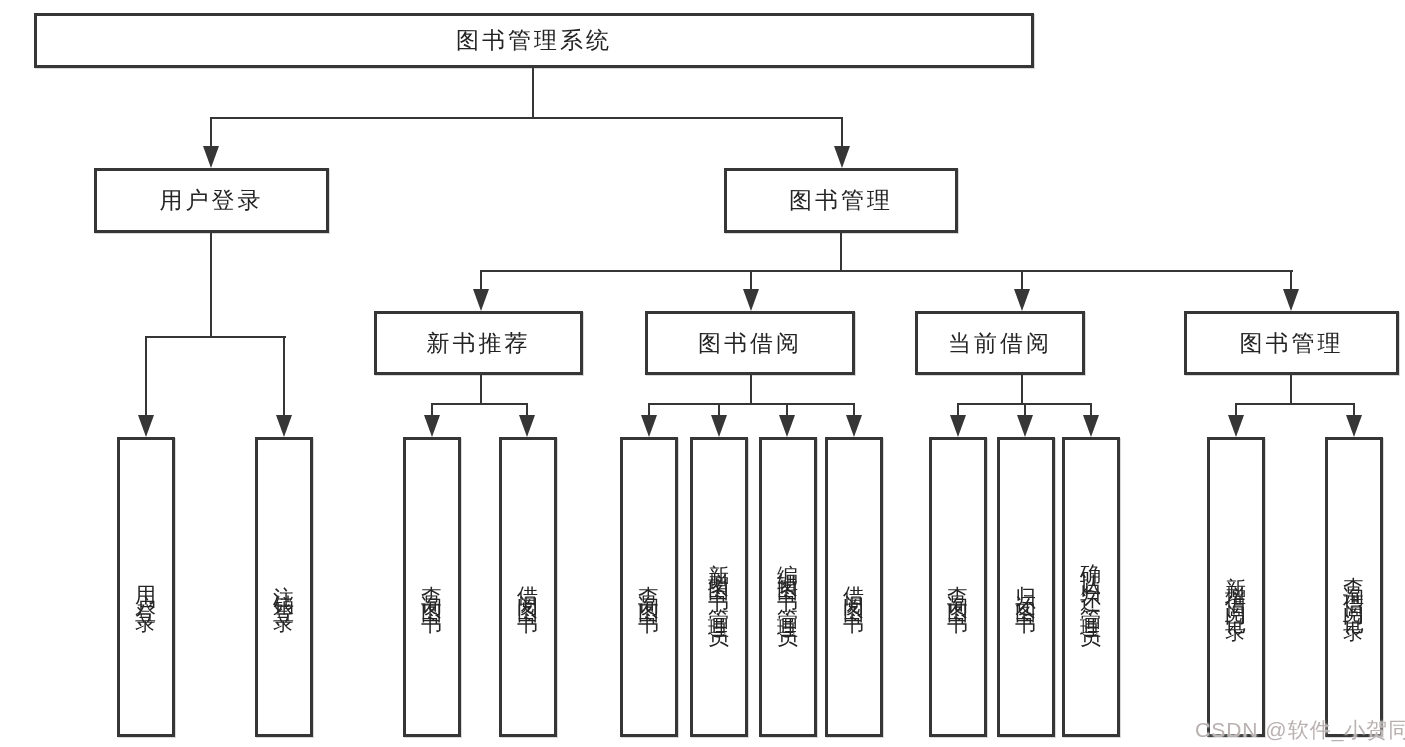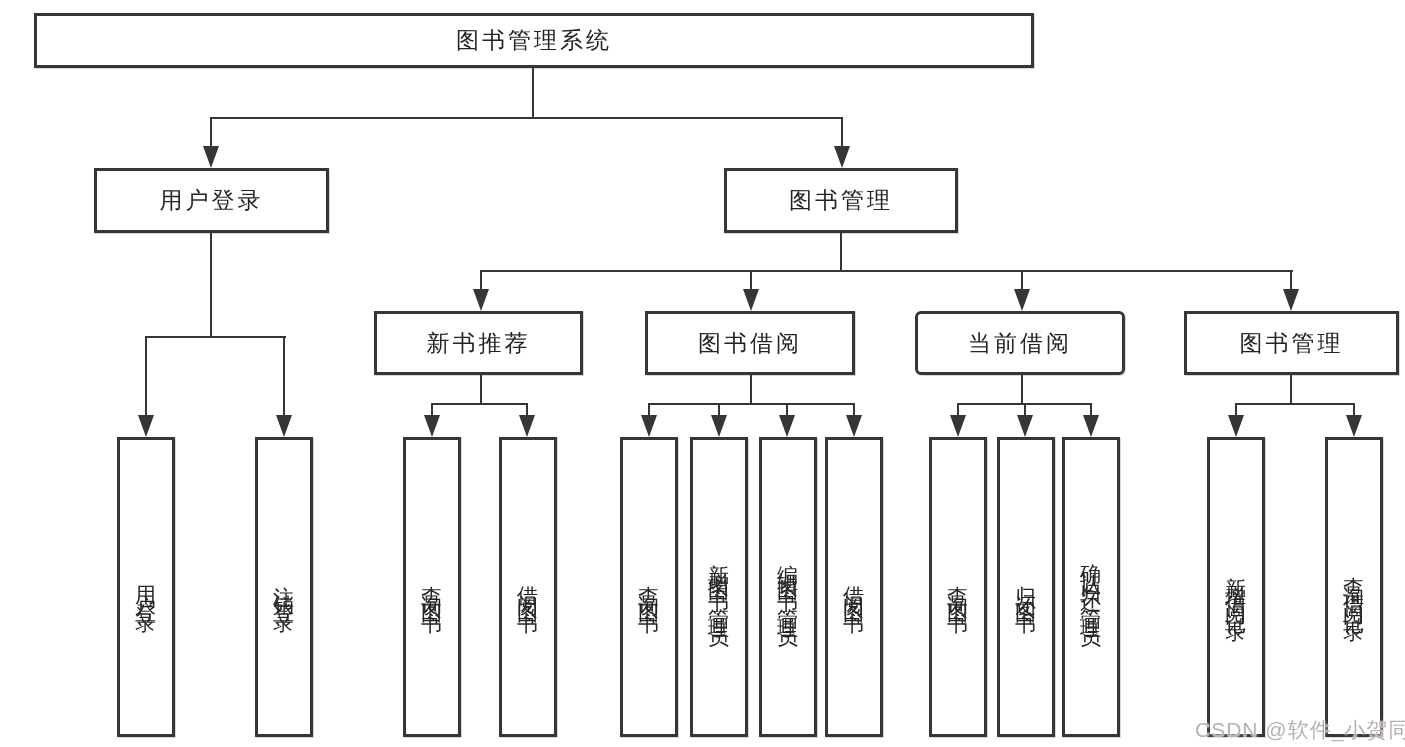--- a/index.html
+++ b/index.html
@@ -98,21 +98,21 @@
   <div class="arrow" style="left:1002px; top:289px;"></div>
   <div class="line" style="left:1278px; top:270px; width:2px; height:20px;"></div>
   <div class="arrow" style="left:1271px; top:289px;"></div>
 
   <div class="node" style="left:362px; top:311px; width:209px; height:64px;">
     <span>新书推荐</span>
   </div>
   <div class="node" style="left:633px; top:311px; width:210px; height:64px;">
     <span>图书借阅</span>
   </div>
-  <div class="node" style="left:903px; top:311px; width:210px; height:64px;border-radius:6px;">
+  <div class="node" style="left:903px; top:311px; width:170px; height:64px;">
     <span>当前借阅</span>
   </div>
   <div class="node" style="left:1172px; top:311px; width:215px; height:64px;">
     <span>图书管理</span>
   </div>
 
   <div class="line" style="left:468px; top:375px; width:2px; height:30px;"></div>
   <div class="line" style="left:419px; top:403px; width:97px; height:2px;"></div>
   <div class="line" style="left:419px; top:403px; width:2px; height:14px;"></div>
   <div class="arrow" style="left:412px; top:415px;"></div>

